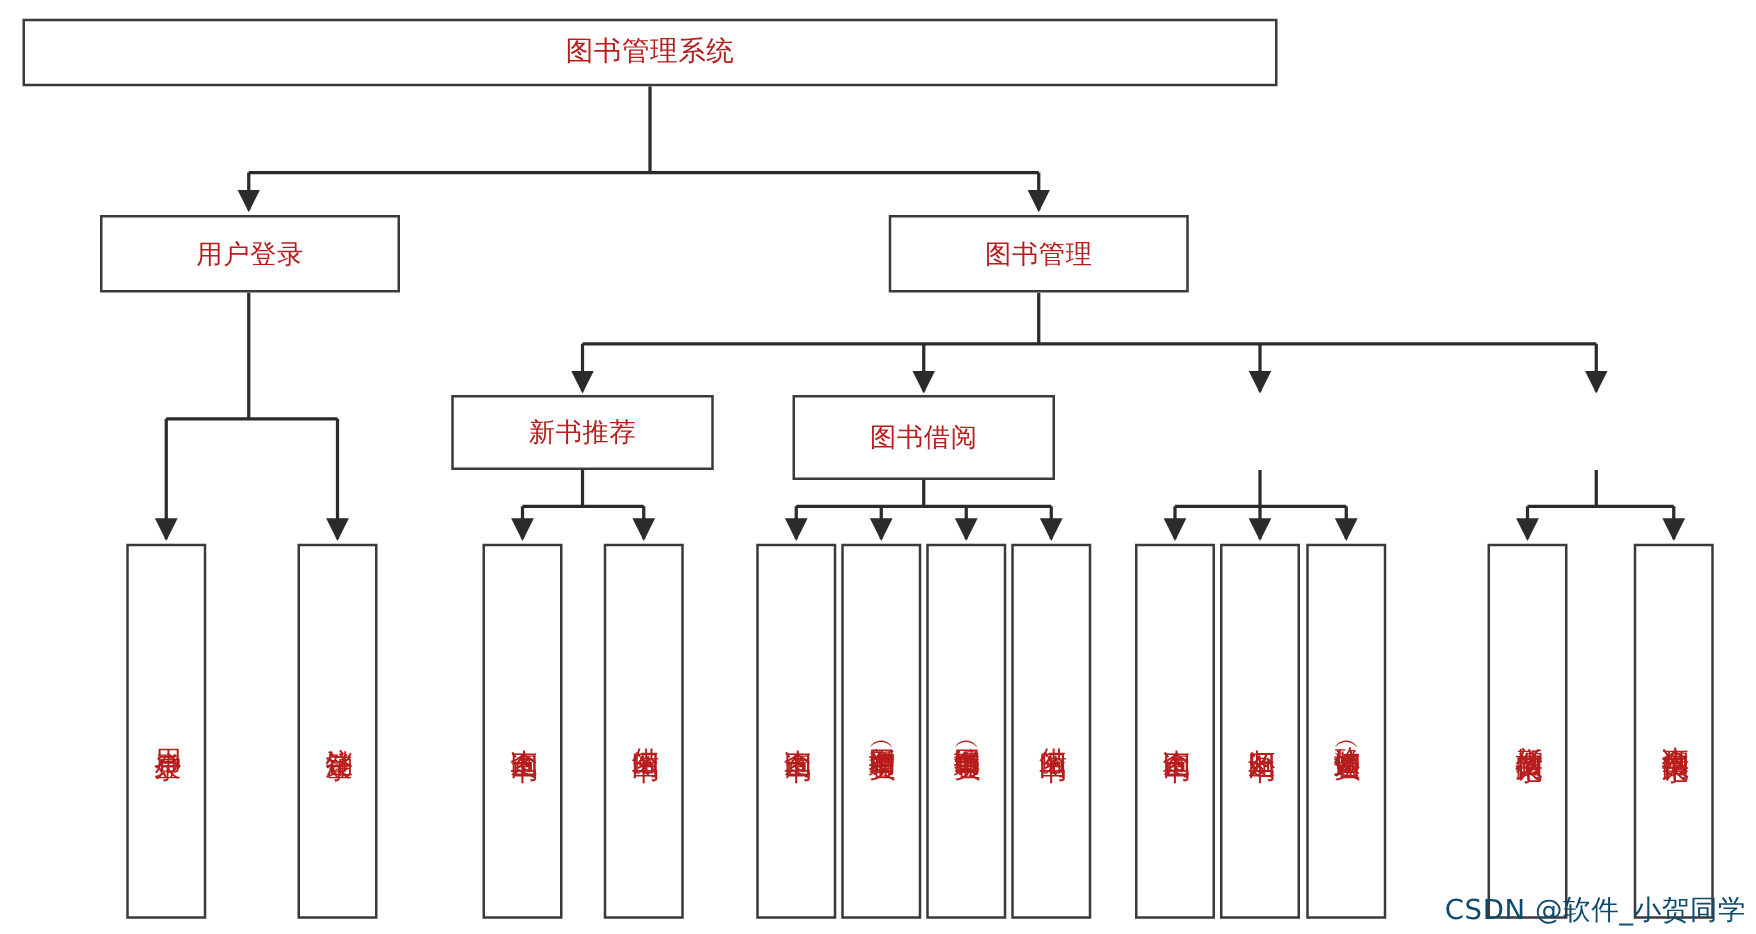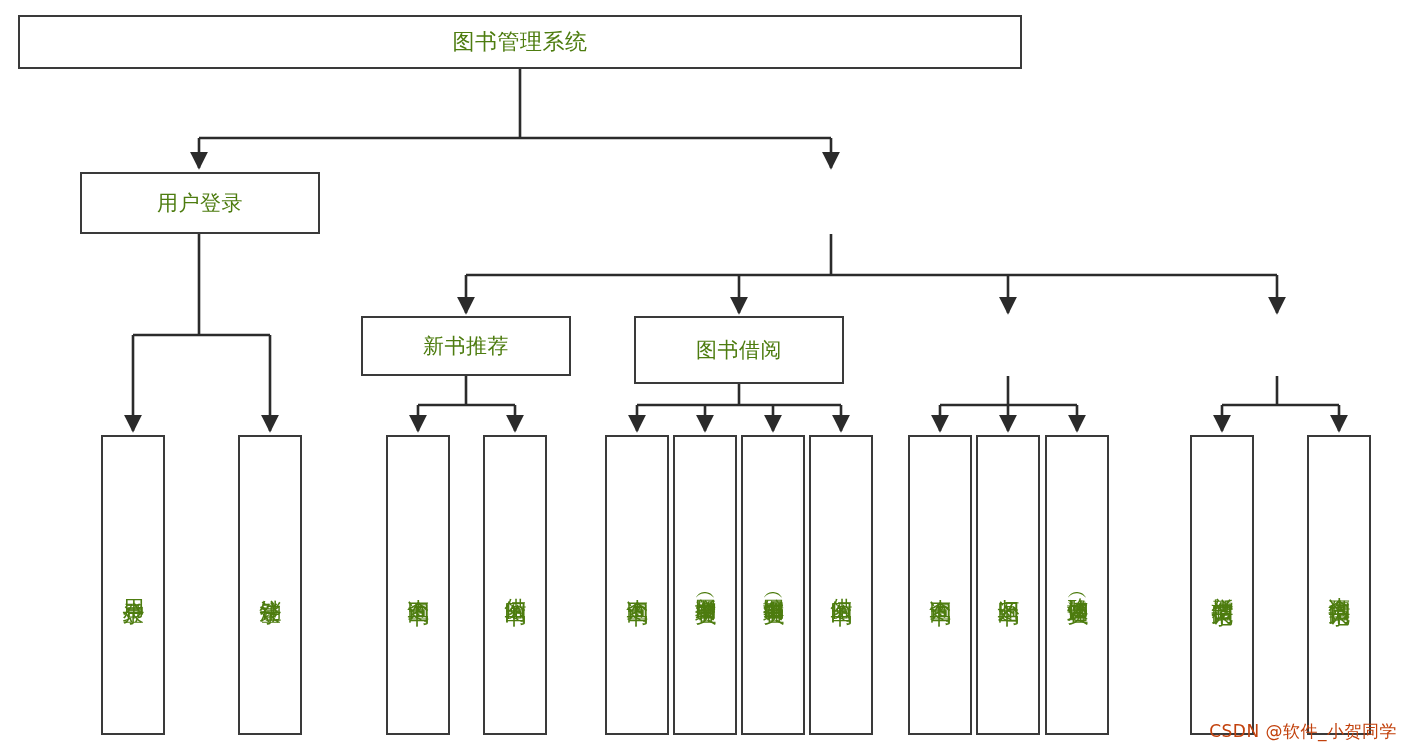--- a/index.html
+++ b/index.html
@@ -33,21 +33,21 @@
     background: #ffffff;
     border: 2.5px solid #3a3a3a;
     display: flex;
     align-items: center;
     justify-content: center;
     z-index: 2;
   }
   .node-label {
     font-size: 21px;
     line-height: 1.18;
-    color: #4d7c0f;
+    color: #b91c1c;
     text-align: right;
     white-space: nowrap;
     letter-spacing: 0.5px;
   }
   .node.root .node-label { font-size: 22px; }
   .node.level2 .node-label { font-size: 21px; }
 
   .node.leaf {
     align-items: center;
     justify-content: center;
@@ -63,22 +63,22 @@
     max-height: 100%;
   }
   .node.leaf.tall .node-label {
     font-size: 21px;
     letter-spacing: 1px;
   }
   .watermark {
     position: absolute;
     right: 8px;
     bottom: 4px;
-    font-size: 17px;
-    color: #c2410c;
+    font-size: 22px;
+    color: #0c4a6e;
     z-index: 5;
     white-space: nowrap;
     letter-spacing: 0.5px;
   }
 </style>
 </head>
 <body>
 
 <div id="canvas">
 
@@ -132,20 +132,23 @@
     </g>
   </svg>
 
   <div class="node root" style="left:18px; top:15px; width:1004px; height:54px;">
     <span class="node-label">图书管理系统</span>
   </div>
 
   <div class="node level2" style="left:80px; top:172px; width:240px; height:62px;">
     <span class="node-label">用户登录</span>
   </div>
+  <div class="node level2" style="left:711px; top:172px; width:240px; height:62px;">
+    <span class="node-label">图书管理</span>
+  </div>
 
   <div class="node level3" style="left:361px; top:316px; width:210px; height:60px;">
     <span class="node-label">新书推荐</span>
   </div>
   <div class="node level3" style="left:634px; top:316px; width:210px; height:68px;">
     <span class="node-label">图书借阅</span>
   </div>
 
   <div class="node leaf" style="left:101px; top:435px; width:64px; height:300px;">
     <span class="node-label">用户登录</span>

